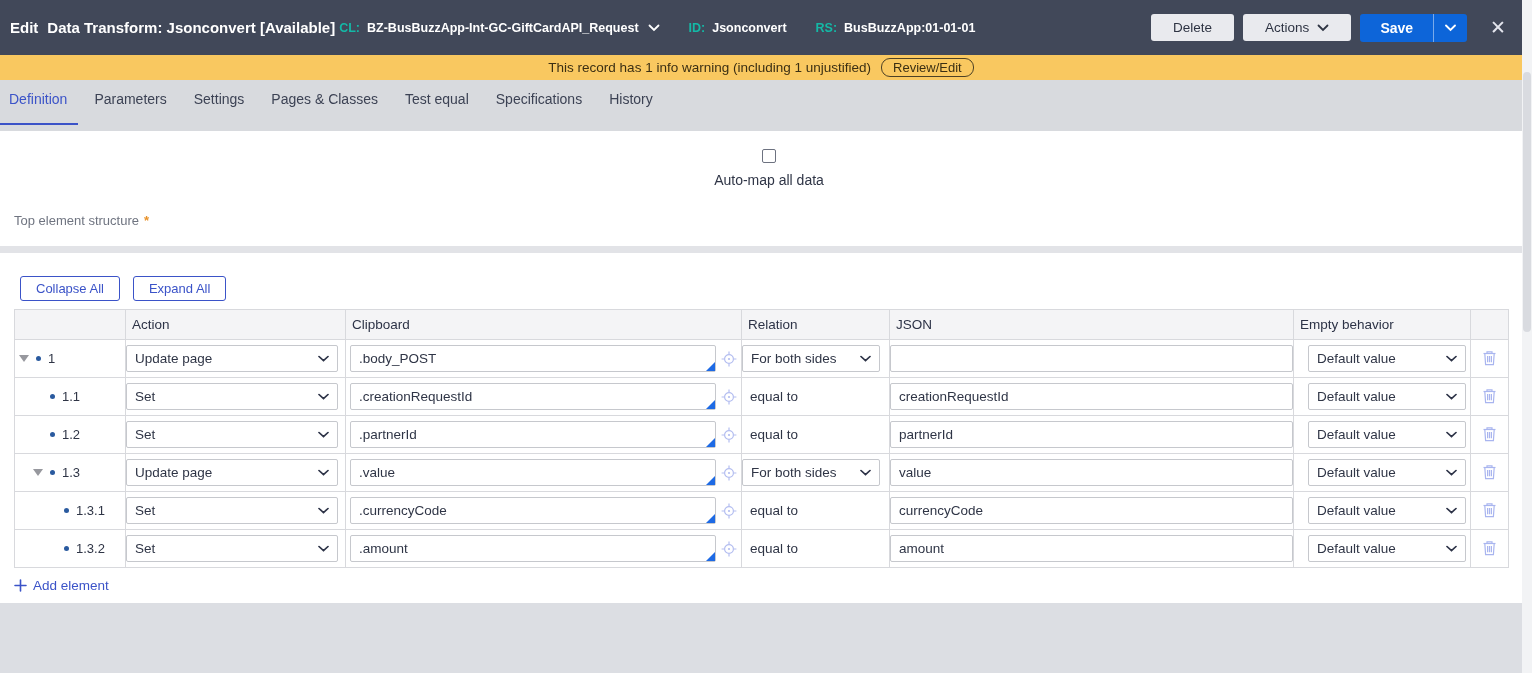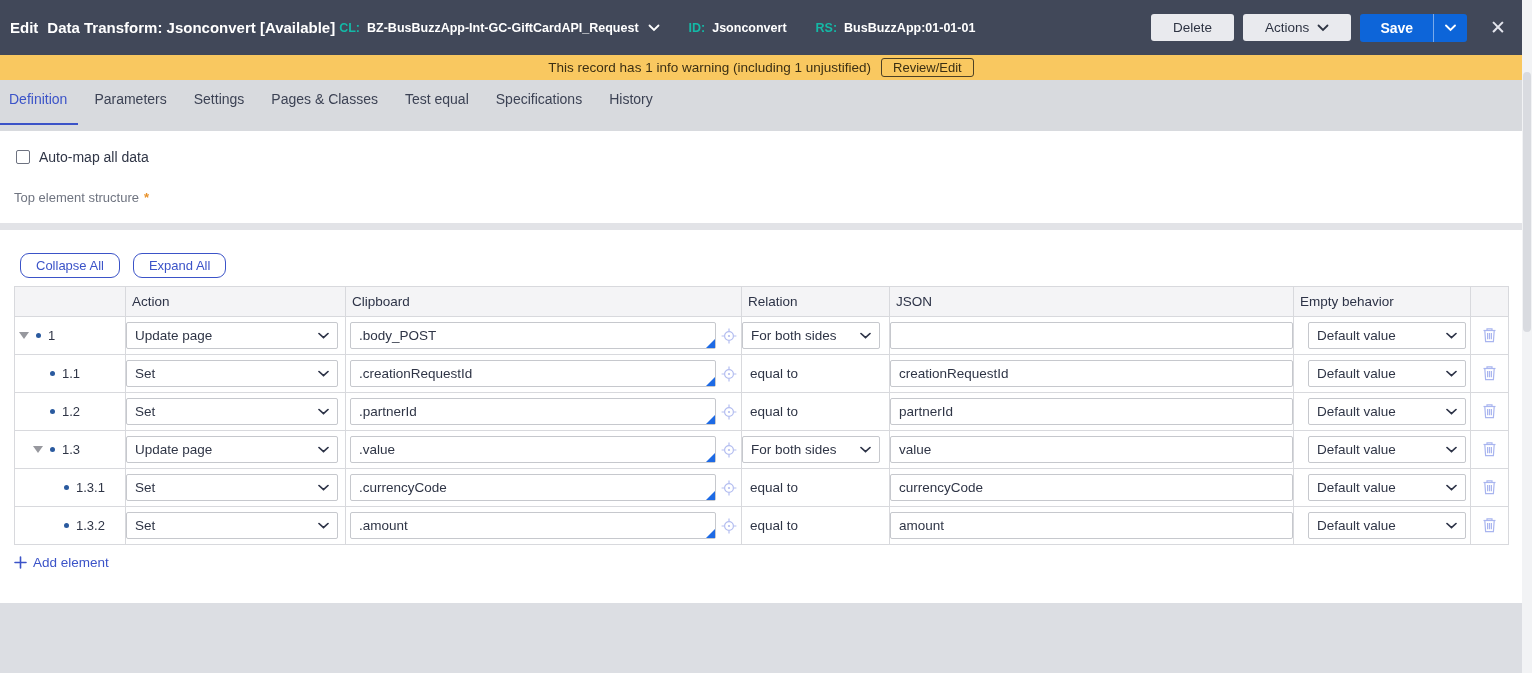--- a/index.html
+++ b/index.html
@@ -24,46 +24,46 @@
   .btn-save-main{padding:0 20px;font-weight:bold;font-size:14px;display:flex;align-items:center;
                  border:none;background:transparent;color:#fff;cursor:pointer;font-family:inherit;}
   .btn-save-chev{width:34px;border-left:1px solid rgba(255,255,255,.45);display:flex;
                  align-items:center;justify-content:center;cursor:pointer;background:transparent;border-top:none;border-right:none;border-bottom:none;}
   .close-btn{margin-left:10px;color:#e4e6ee;font-size:19px;background:none;border:none;
              cursor:pointer;line-height:1;padding:2px 4px;font-family:inherit;}
 
   
   .banner{position:absolute;top:55px;left:0;width:1522px;height:25px;background:#f9c860;
           display:flex;align-items:center;justify-content:center;gap:10px;font-size:13.5px;color:#3b2f13;}
-  .review-btn{border:1px solid #4d4125;background:transparent;border-radius:3px;font-size:13px;
+  .review-btn{border:1px solid #4d4125;background:transparent;border-radius:9px;font-size:13px;
               padding:0 11px;color:#3b2f13;height:19px;cursor:pointer;font-family:inherit;}
 
   
   .tabbar{position:absolute;top:80px;left:0;width:1522px;height:51px;background:#d8dade;box-sizing:border-box;}
   .tabs{display:flex;margin-left:8px;padding-top:9px;}
   .tab{position:relative;margin-right:25px;font-size:14px;color:#3c4254;padding:2px 1px 18px;cursor:pointer;white-space:nowrap;}
   .tab.active{color:#3b53c8;}
   .tab.active::after{content:"";position:absolute;left:-8px;right:-10px;bottom:0;height:2px;background:#3b53c8;}
 
   
   .content{position:absolute;top:131px;left:0;width:1522px;height:472px;background:#fff;box-sizing:border-box;}
-  .automap-row{display:flex;align-items:center;gap:9px;margin:18px 0 0 16px;font-size:14px;color:#2f3546;}
+  .automap-row{display:flex;align-items:center;gap:9px;margin:18px 0 0 16px;font-size:14px;color:#2f3546;flex-direction:column;}
   .checkbox{appearance:none;-webkit-appearance:none;width:14px;height:14px;border:1px solid #6d7280;
             border-radius:2px;background:#fff;margin:0;cursor:pointer;}
   .top-label{margin:25px 0 16px 14px;font-size:13px;color:#6f7480;display:flex;gap:5px;align-items:center;}
   .req{color:#e8922a;font-weight:bold;}
   .radio-row{display:flex;gap:18px;margin:5px 0 0 14px;font-size:14px;color:#2f3546;}
   .radio-opt{display:flex;align-items:center;gap:7px;cursor:pointer;}
   .radio{width:15px;height:15px;border-radius:50%;border:1px solid #b3b6bc;background:#fff;
          position:relative;box-sizing:border-box;}
   .radio.checked{border:1.5px solid #1467d6;}
   .radio.checked::after{content:"";position:absolute;inset:2.5px;background:#1467d6;border-radius:50%;}
   .divider{margin-top:18px;height:7px;background:#e2e3e7;width:1522px;}
   .toolbar{display:flex;gap:13px;margin:23px 0 0 20px;}
-  .btn-outline{height:25px;padding:0 15px;background:#fff;border:1px solid #3b53c8;border-radius:9px;
+  .btn-outline{height:25px;padding:0 15px;background:#fff;border:1px solid #3b53c8;border-radius:3px;
                color:#3b53c8;font-size:13px;cursor:pointer;font-family:inherit;}
 
   
   .dt-table{margin:8px 0 0 14px;border-collapse:collapse;table-layout:fixed;width:1494px;
             font-size:13.5px;color:#2f3546;}
   .dt-table th,.dt-table td{border:1px solid #d8d9dd;}
   .dt-table thead th{background:#f4f4f6;height:29px;text-align:left;padding:0 0 0 6px;
                      font-weight:normal;color:#2d3347;font-size:13.5px;}
   .dt-table tbody td{height:37px;padding:0;vertical-align:middle;}
   .dt-table col.c-tree{width:111px}.dt-table col.c-action{width:220px}.dt-table col.c-clip{width:396px}

